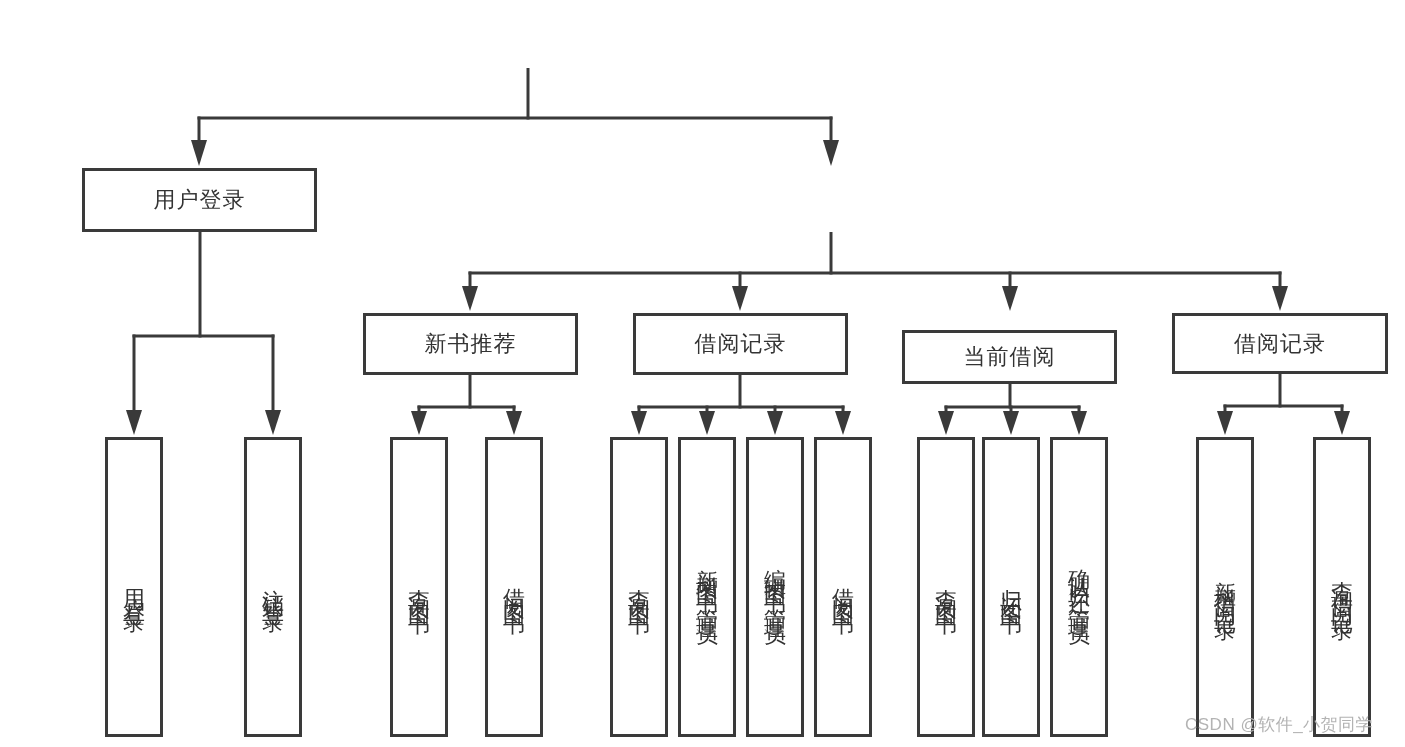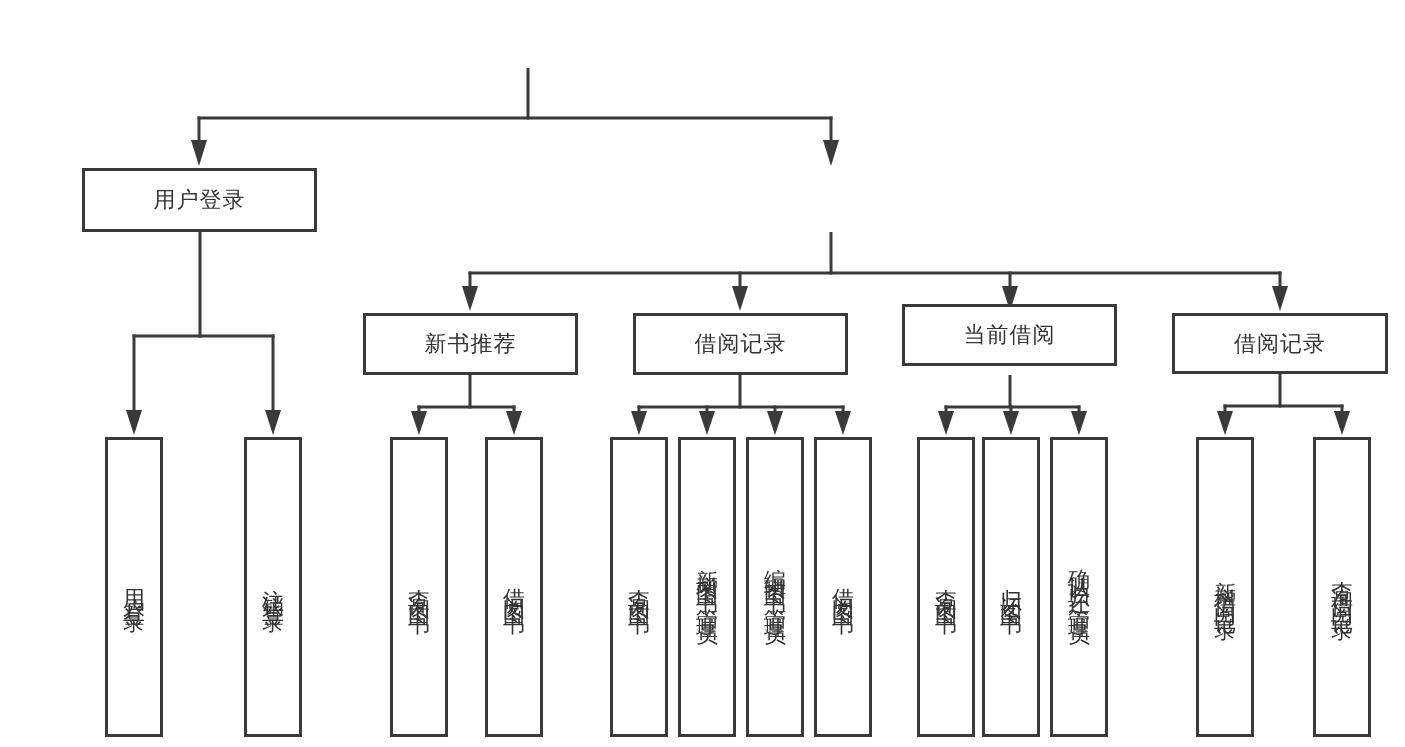--- a/index.html
+++ b/index.html
@@ -17,21 +17,21 @@
     display:flex;align-items:center;justify-content:center;
     writing-mode:vertical-rl;text-orientation:mixed;
     font-size:22px;letter-spacing:8px;color:#333333;line-height:52px;
   }
   
   #box-root          {left:22px;  top:13px;  width:1000px;height:55px;}
   #box-user-login    {left:82px;  top:168px; width:235px; height:64px;}
   #box-book-mgmt     {left:712px; top:168px; width:238px; height:64px;}
   #box-new-book      {left:363px; top:313px; width:215px; height:62px;}
   #box-book-borrow   {left:633px; top:313px; width:215px; height:62px;}
-  #box-current-borrow{left:902px; top:304px; width:215px; height:62px;}
+  #box-current-borrow{left:902px; top:330px; width:215px; height:54px;}
   #box-borrow-record {left:1172px;top:313px; width:216px; height:61px;}
   
   #leaf-g1-a{left:105px;}  #leaf-g1-b{left:244px;}
   #leaf-g2-a{left:390px;}  #leaf-g2-b{left:485px;}
   #leaf-g3-a{left:610px;}  #leaf-g3-b{left:678px;}
   #leaf-g3-c{left:746px;}  #leaf-g3-d{left:814px;}
   #leaf-g4-a{left:917px;}  #leaf-g4-b{left:982px;}  #leaf-g4-c{left:1050px;}
   #leaf-g5-a{left:1196px;} #leaf-g5-b{left:1313px;}
   .watermark{
     position:absolute;left:1185px;top:713px;z-index:10;
@@ -135,14 +135,15 @@
   <div class="leaf" id="leaf-g3-c">编辑图书（管理员）</div>
   <div class="leaf" id="leaf-g3-d">借阅图书</div>
 
   <div class="leaf" id="leaf-g4-a">查询图书</div>
   <div class="leaf" id="leaf-g4-b">归还图书</div>
   <div class="leaf" id="leaf-g4-c">确认归还（管理员）</div>
 
   <div class="leaf" id="leaf-g5-a">新增借阅记录</div>
   <div class="leaf" id="leaf-g5-b">查询借阅记录</div>
 
+  <div class="watermark">CSDN @软件_小贺同学</div>
 
 </div>
 
 </body></html>

